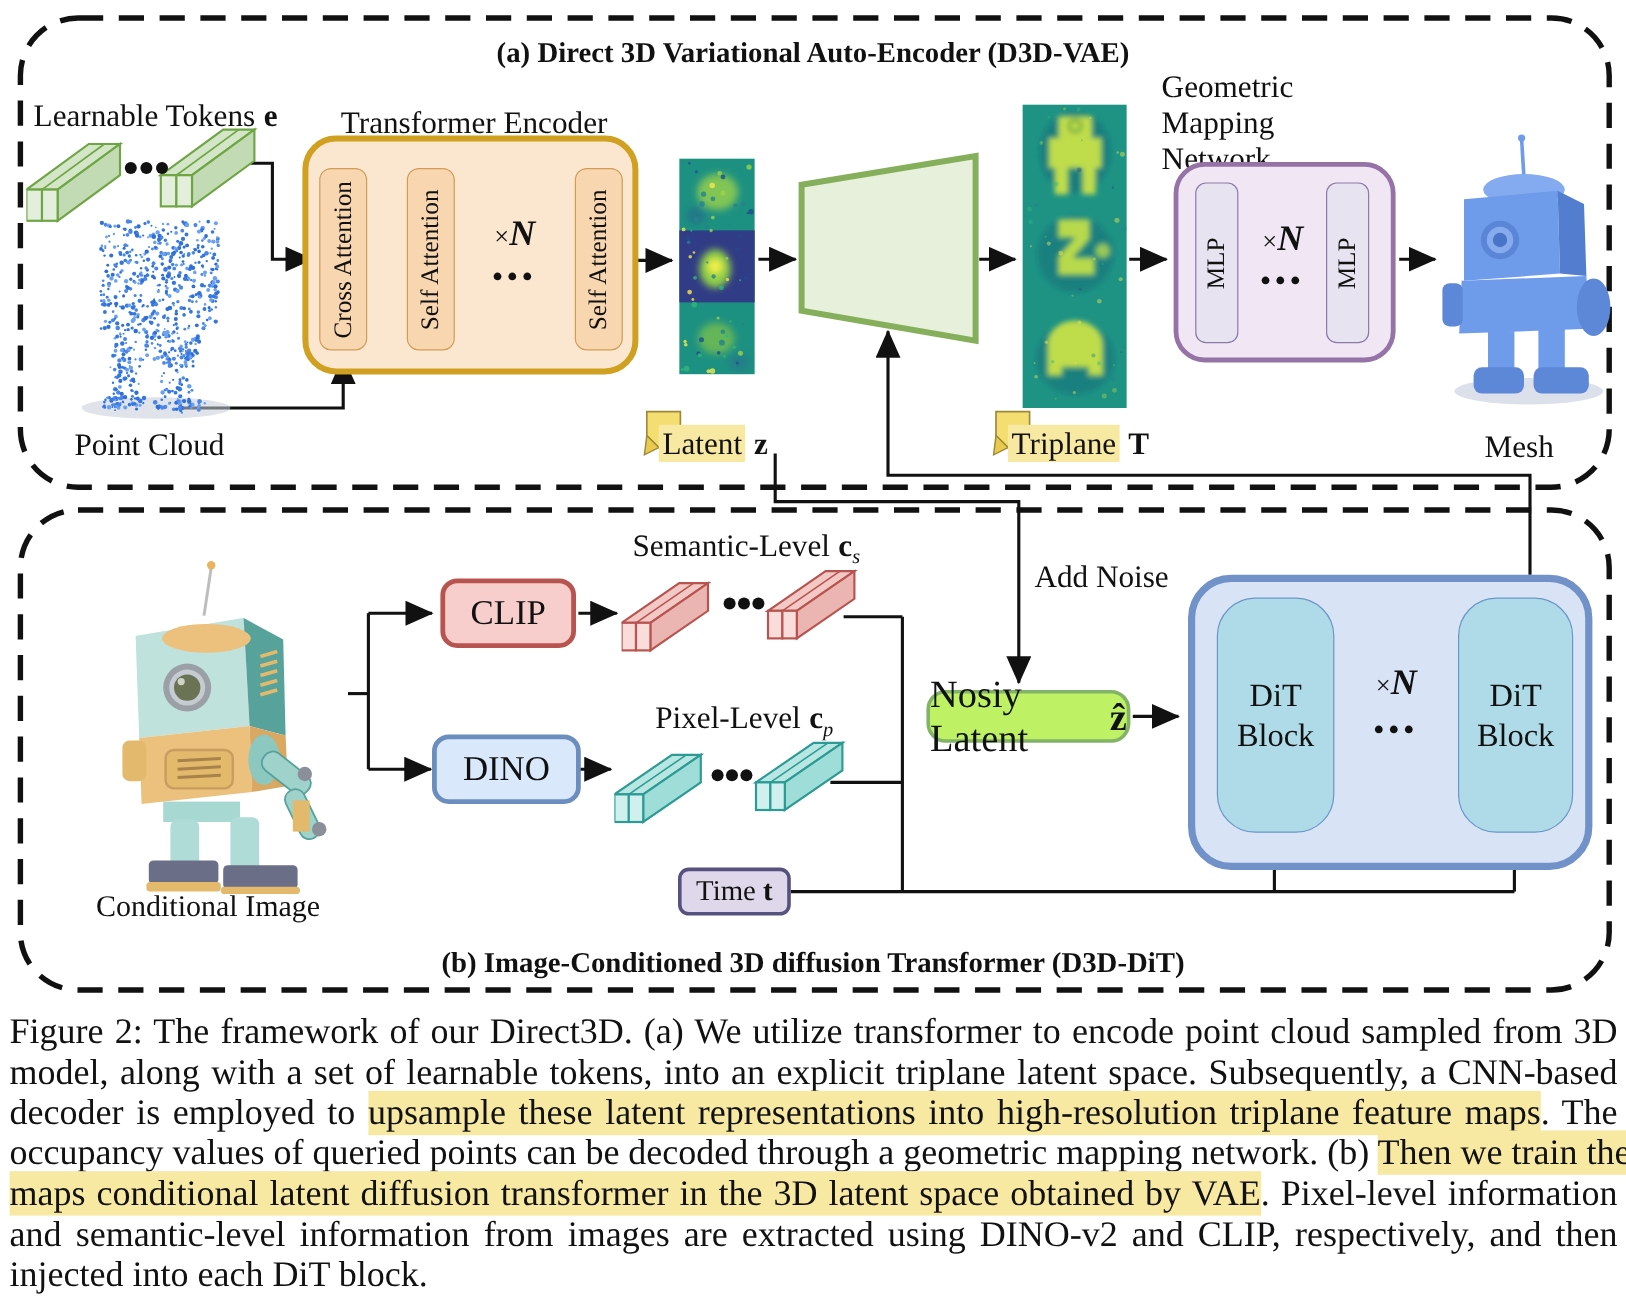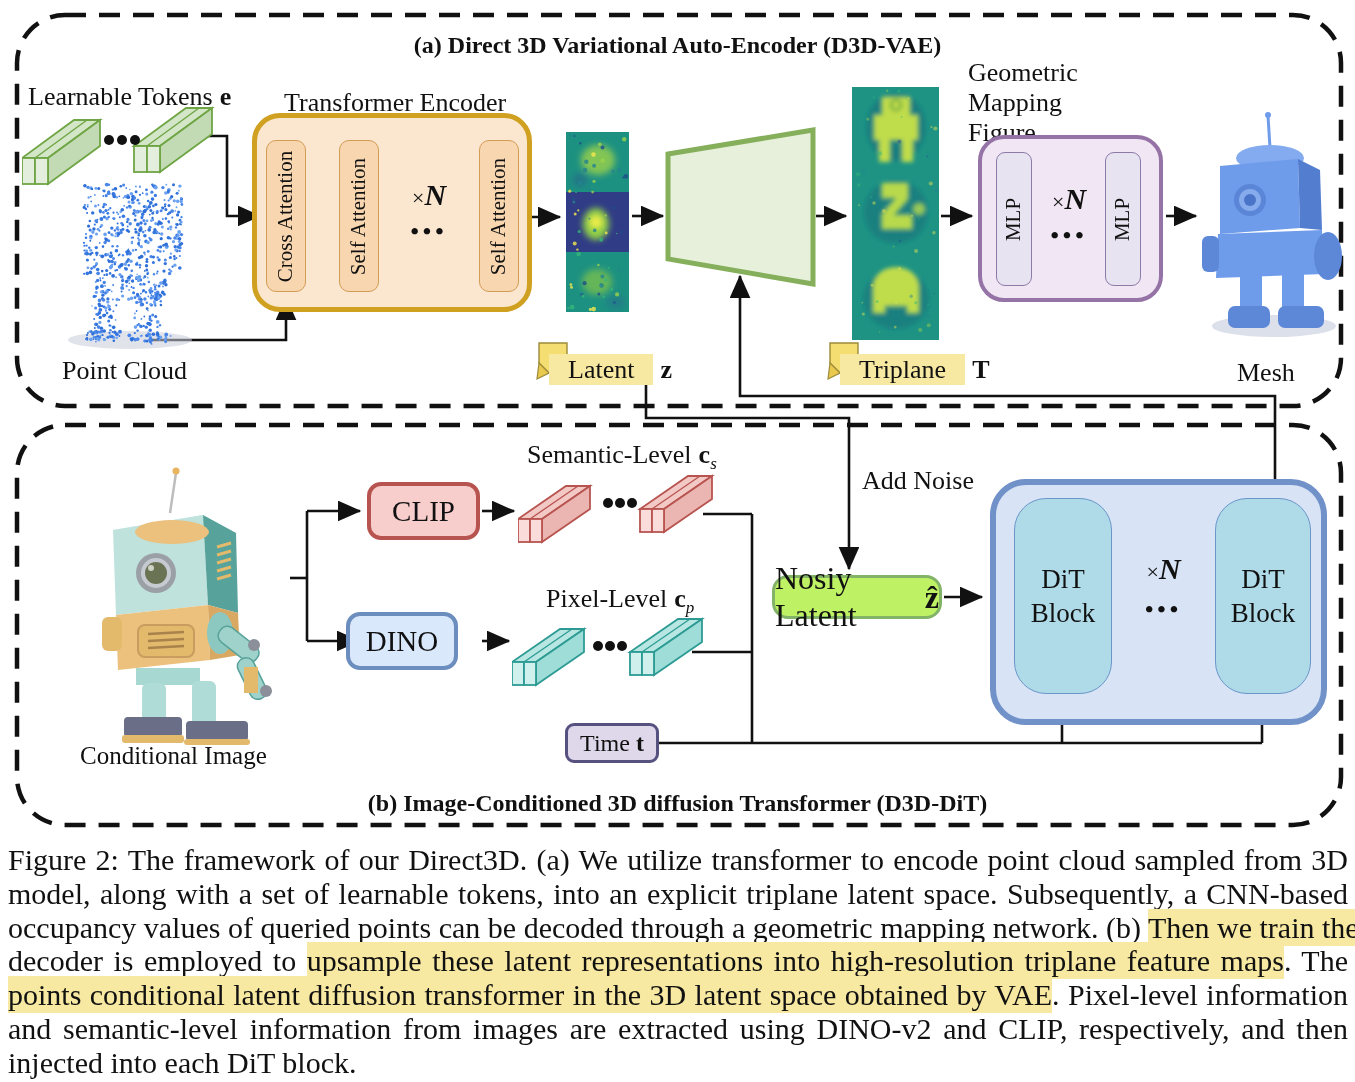--- a/index.html
+++ b/index.html
@@ -21,21 +21,21 @@
   .timet{background:#DFD8EB;border:3.5px solid #56517E;border-radius:9px;font-size:24px;font-family:Liberation Serif, serif;}
   .ditc{background:#D8E4F6;border:6px solid #7191C9;border-radius:36px;}
   .ditb{background:#AFDAE8;border:1.5px solid #6A96C8;border-radius:32px;
         font-size:27px;line-height:34px;text-align:center;flex-direction:column;}
   .xn{text-align:center;white-space:nowrap;}
   .xn .times{font-size:22px;}
   .xn .bigN{font-size:30px;font-style:italic;font-weight:bold;font-family:"Liberation Serif",serif;}
   .dots3{text-align:center;font-size:24px;letter-spacing:4px;font-weight:bold;}
   .hl{background:#F7E8A2;}
   .hlabel{font-size:26px;white-space:nowrap;}
-  .hlabel .hl{padding:1px 19px;}
+  .hlabel .hl{padding:1px 3px;}
   .cap{left:8px;width:1340px;font-size:30px;}
   .cap-line{line-height:33.8px;text-align:justify;text-align-last:justify;white-space:nowrap;}
   .cap-last{text-align:left;text-align-last:left;}
   .cap .hl{padding:2px 0;}
   sub.sc{font-size:17px;font-style:italic;}
   .twoline{text-align:left;line-height:30px;font-size:26px;}
 </style>
 </head>
 <body>
 
@@ -1021,21 +1021,21 @@
         <circle cx="41.7" cy="159.4" r="0.9" fill="#9BD24B" opacity="0.45"></circle>
         <circle cx="76.1" cy="229.0" r="1.9" fill="#26828E" opacity="0.45"></circle>
         <circle cx="43.3" cy="240.1" r="1.3" fill="#F2E84E" opacity="0.45"></circle>
         <circle cx="36.9" cy="241.0" r="1.9" fill="#26828E" opacity="0.45"></circle>
         <circle cx="18.1" cy="199.7" r="0.9" fill="#26828E" opacity="0.45"></circle>
       </g>
   </svg>
 
   <div class="abs twoline" style="left:968px;top:58px;width:210px;">
     <div>Geometric Mapping</div>
-    <div>Figure</div>
+    <div>Network</div>
   </div>
   <div class="box gmn" style="left:978px;top:135px;width:185px;height:167px;"></div>
   <div class="box mlp" style="left:996px;top:152px;width:36px;height:134px;">
     <span class="vtxt">MLP</span>
     </div>
   <div class="box mlp" style="left:1105px;top:152px;width:36px;height:134px;">
     <span class="vtxt">MLP</span>
     </div>
   <div class="abs xn" style="left:1043px;top:182px;width:52px;">
     <span class="times">×</span><span class="bigN">N</span></div>
@@ -1118,21 +1118,21 @@
     <rect x="56" y="262" width="58" height="20" rx="4" fill="#6A6E87"></rect>
     <rect x="118" y="266" width="62" height="20" rx="4" fill="#6A6E87"></rect>
     <rect x="54" y="280" width="62" height="8" rx="3" fill="#E3B96B"></rect>
     <rect x="116" y="284" width="66" height="6" rx="3" fill="#E3B96B"></rect>
   </svg>
   <div class="abs" style="left:80px;top:742px;font-size:25px;">Conditional Image</div>
 
   <div class="box clip" style="left:367px;top:482px;width:113px;height:58px;">
     <span>CLIP</span>
     </div>
-  <div class="box dino" style="left:346px;top:612px;width:112px;height:58px;">
+  <div class="box dino" style="left:360px;top:612px;width:124px;height:58px;">
     <span>DINO</span>
     </div>
 
   <div class="abs lbl" style="left:527px;top:440px;">
     <span>Semantic-Level</span><b class="sym">c</b><sub class="sc">s</sub>
   </div>
   <svg class="abs" style="left:518px;top:467px;" width="205" height="78" viewBox="0 0 205 78">
     <g transform="translate(0,12)">
       <polygon points="0,40 24,40 72,7 48,7" fill="#F3C9C6" stroke="#B85450" stroke-width="1.8"></polygon>
       <polygon points="24,40 72,7 72,30 24,63" fill="#EBB5B1" stroke="#B85450" stroke-width="1.8"></polygon>
@@ -1197,20 +1197,20 @@
     </div>
   <div class="abs xn" style="left:1136px;top:552px;width:55px;">
     <span class="times">×</span><span class="bigN">N</span></div>
   <div class="abs dots3" style="left:1136px;top:596px;width:55px;">•••</div>
 
   <div class="abs ttl" style="top:790px;">(b) Image-Conditioned 3D diffusion Transformer (D3D-DiT)</div>
 
   <div class="abs cap" style="top:843px;">
     <div class="cap-line">Figure 2: The framework of our Direct3D. (a) We utilize transformer to encode point cloud sampled from 3D</div>
     <div class="cap-line">model, along with a set of learnable tokens, into an explicit triplane latent space. Subsequently, a CNN-based</div>
+    <div class="cap-line"><span>decoder is employed to </span><span class="hl">upsample these latent representations into high-resolution triplane feature maps</span><span>. The</span></div>
     <div class="cap-line"><span>occupancy values of queried points can be decoded through a geometric mapping network. (b) </span><span class="hl">Then we train the</span></div>
-    <div class="cap-line"><span>decoder is employed to </span><span class="hl">upsample these latent representations into high-resolution triplane feature maps</span><span>. The</span></div>
-    <div class="cap-line"><span class="hl">points conditional latent diffusion transformer in the 3D latent space obtained by VAE</span><span>. Pixel-level information</span></div>
+    <div class="cap-line"><span class="hl">maps conditional latent diffusion transformer in the 3D latent space obtained by VAE</span><span>. Pixel-level information</span></div>
     <div class="cap-line">and semantic-level information from images are extracted using DINO-v2 and CLIP, respectively, and then</div>
     <div class="cap-line cap-last">injected into each DiT block.</div>
   </div>
 
 </div>
 
 </body></html>

